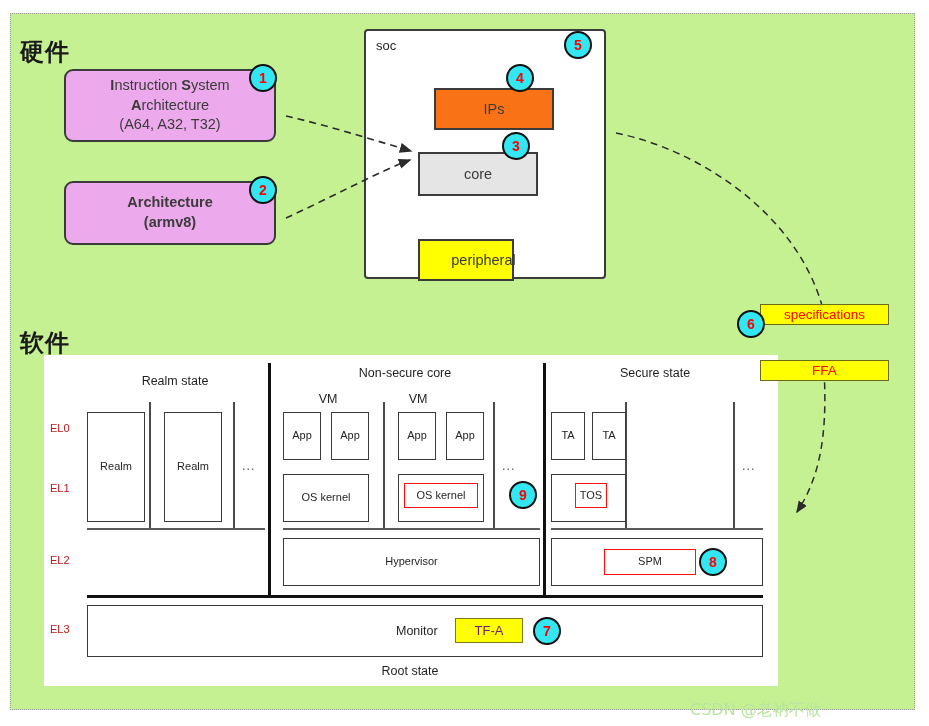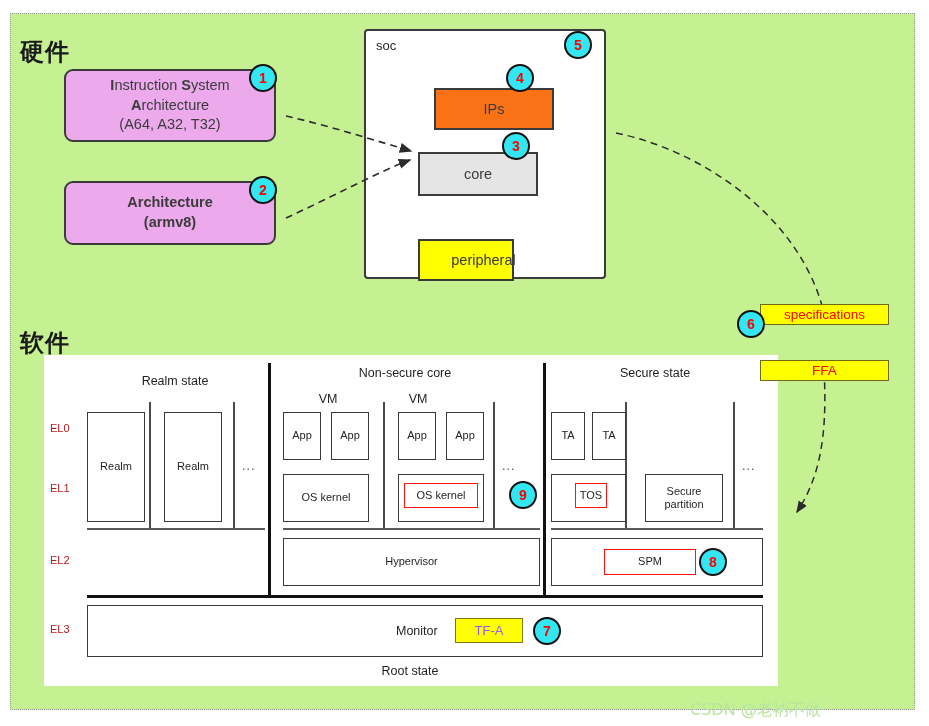--- a/index.html
+++ b/index.html
@@ -182,21 +182,21 @@
   }
   .ellipsis{
     position:absolute;font-size:12.5px;color:#555555;
     letter-spacing:1px;
   }
   
   #tfa-chip{
     position:absolute;left:455px;top:618px;width:68px;height:25px;
     background:#ffff00;border:1.6px solid #7a7a1f;box-sizing:border-box;
     display:flex;align-items:center;justify-content:center;
-    color:#8b5cf6;font-size:13px;
+    color:#701a75;font-size:13px;
   }
   #monitor-label{
     position:absolute;left:396px;top:624px;font-size:12.5px;color:#1f1f1f;
   }
 
   
   #watermark{
     position:absolute;
     left:690px;top:700px;
     font-size:16px;
@@ -278,24 +278,20 @@
   <div class="ellipsis" style="left:502px;top:459px;">...</div>
   <div class="hrule" style="left:283px;top:528px;width:257px;"></div>
   <div class="sw-box" style="left:283px;top:538px;width:257px;height:48px;">Hypervisor</div>
 
   <div class="sub-sep" style="left:625px;top:402px;height:128px;"></div>
   <div class="sub-sep" style="left:733px;top:402px;height:128px;"></div>
   <div class="sw-box" style="left:551px;top:412px;width:34px;height:48px;">TA</div>
   <div class="sw-box" style="left:592px;top:412px;width:34px;height:48px;">TA</div>
   <div class="sw-box" style="left:551px;top:474px;width:75px;height:48px;"></div>
   <div class="sw-box redline" style="left:563px;top:483px;width:32px;height:25px;margin-left:12px;">TOS</div>
-  <div class="sw-box" style="left:645px;top:474px;width:78px;height:48px;flex-direction:column;">
-    <span>Secure</span>
-    <span>partition</span>
-  </div>
   <div class="ellipsis" style="left:742px;top:459px;">...</div>
   <div class="hrule" style="left:551px;top:528px;width:212px;"></div>
   <div class="sw-box" style="left:551px;top:538px;width:212px;height:48px;"></div>
   <div class="sw-box redline" style="left:604px;top:549px;width:92px;height:26px;">SPM</div>
 
   <div class="hrule-thick" style="left:87px;top:595px;width:676px;"></div>
   <div class="sw-box" style="left:87px;top:605px;width:676px;height:52px;"></div>
   <div id="monitor-label">Monitor</div>
   <div id="tfa-chip">TF-A</div>
 

